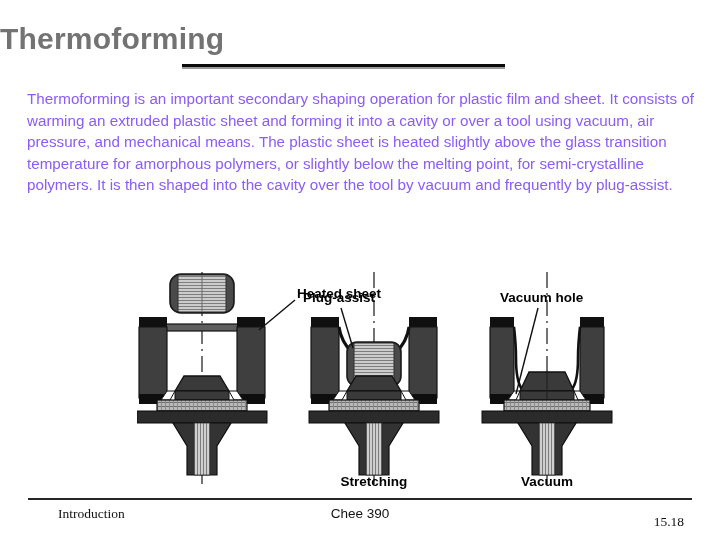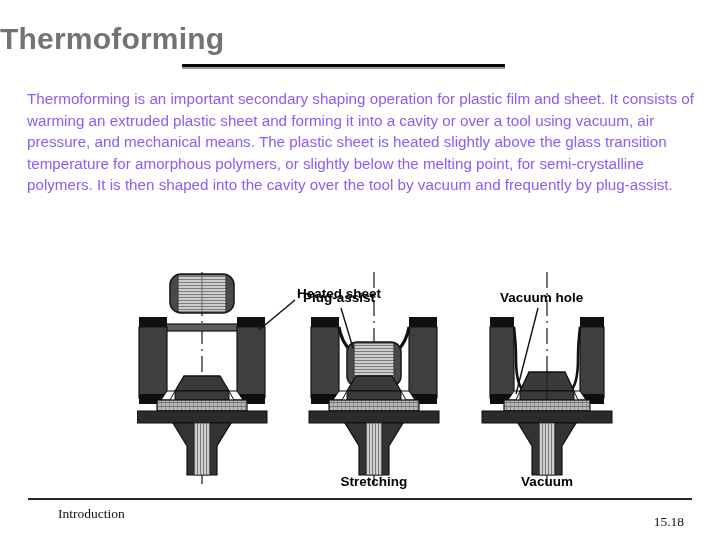--- a/index.html
+++ b/index.html
@@ -274,14 +274,15 @@
     <text x="18" y="44" font-family="Liberation Sans, sans-serif" font-size="13.5" font-weight="bold" fill="#000000">Vacuum hole</text>
 
     <text x="65" y="228" text-anchor="middle" font-family="Liberation Sans, sans-serif" font-size="13.5" font-weight="bold" fill="#000000">Vacuum</text>
   </g>
 </svg>
 </div>
 
 <div class="footer-rule"></div>
 <div class="footer">
   <span class="footer-left">Introduction</span>
+  <span class="footer-center">Chee 390</span>
   <span class="footer-right">15.18</span>
 </div>
 
 </body></html>

